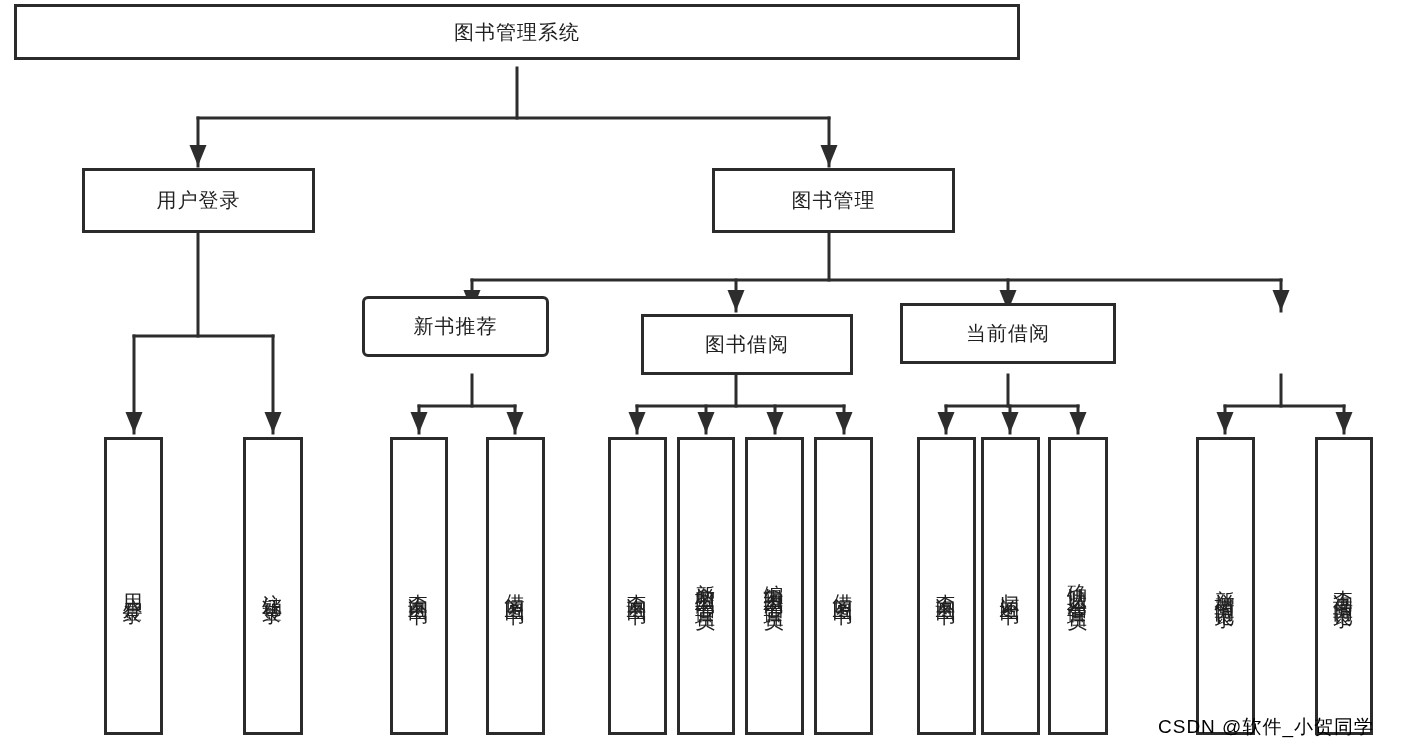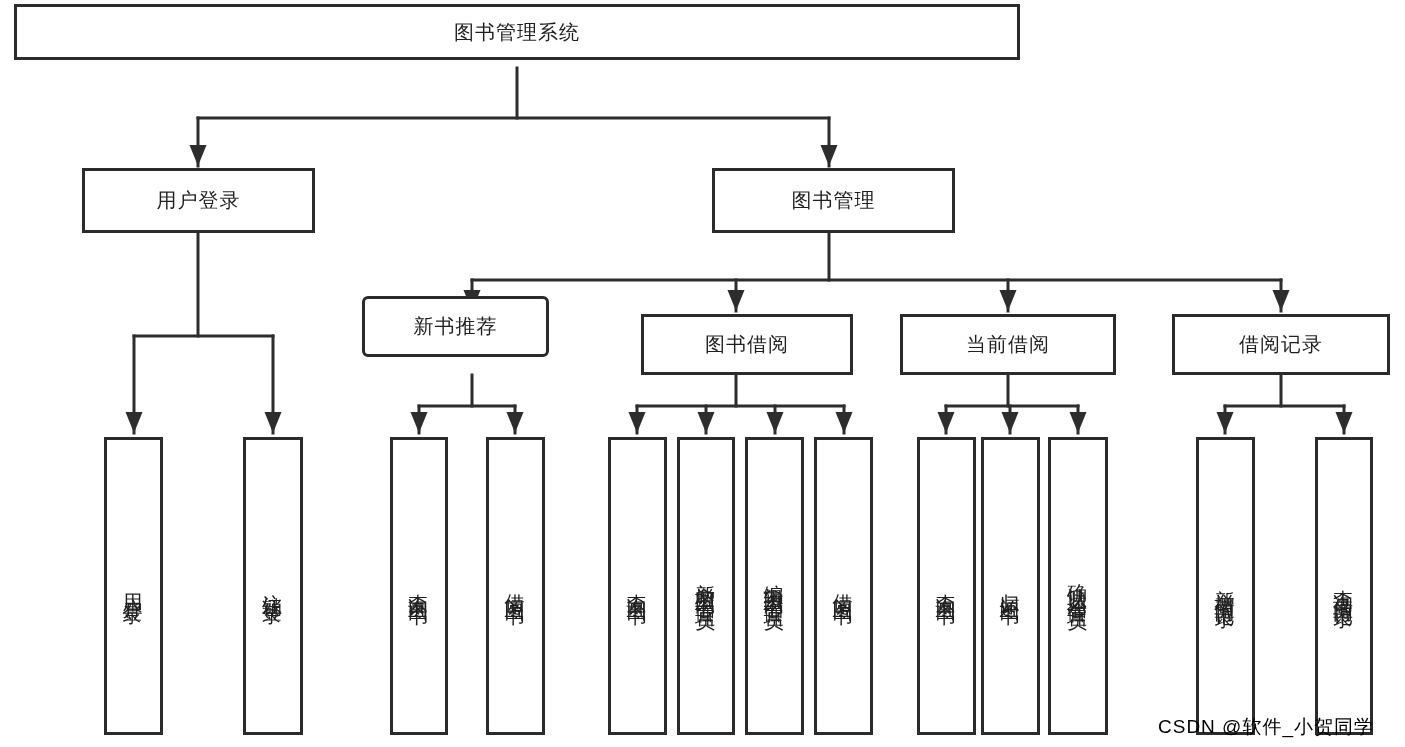--- a/index.html
+++ b/index.html
@@ -87,22 +87,21 @@
     <line x1="1344" y1="406" x2="1344" y2="433" marker-end="url(#ah)"></line>
   </svg>
 
   <div class="hbox" style="left:14px;top:4px;width:1006px;height:56px;">图书管理系统</div>
 
   <div class="hbox" style="left:82px;top:168px;width:233px;height:65px;">用户登录</div>
   <div class="hbox" style="left:712px;top:168px;width:243px;height:65px;">图书管理</div>
 
   <div class="hbox" style="left:362px;top:296px;width:187px;height:61px;border-radius:6px;">新书推荐</div>
   <div class="hbox" style="left:630px;top:314px;width:212px;height:61px;margin-left:11px;">图书借阅</div>
-  <div class="hbox" style="left:900px;top:314px;width:216px;height:61px;">当前借阅</div>
-  <div class="hbox" style="left:1172px;top:314px;width:218px;height:61px;">借阅记录</div>
+  <div class="hbox" style="left:900px;top:303px;width:216px;height:61px;">当前借阅</div>
 
   <div class="vbox" style="left:104px;width:59px;">用户登录</div>
   <div class="vbox" style="left:243px;width:60px;">注销登录</div>
 
   <div class="vbox" style="left:390px;width:58px;">查询图书</div>
   <div class="vbox" style="left:486px;width:59px;">借阅图书</div>
 
   <div class="vbox" style="left:608px;width:59px;">查询图书</div>
   <div class="vbox" style="left:677px;width:58px;">新增图书（管理员）</div>
   <div class="vbox" style="left:745px;width:59px;">编辑图书（管理员）</div>

